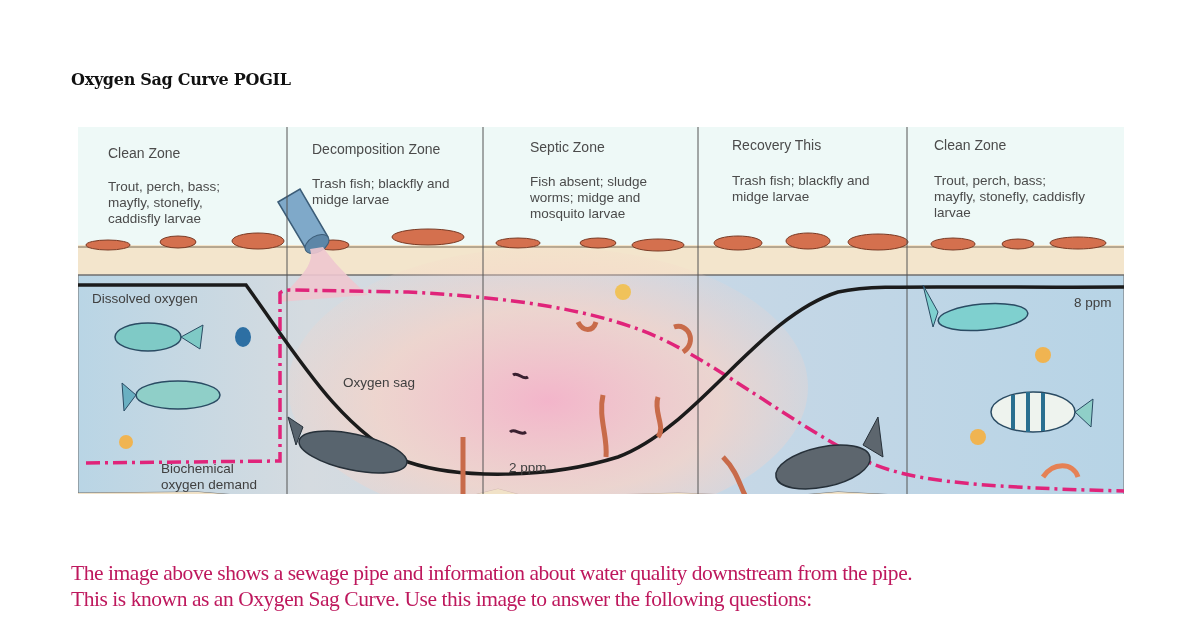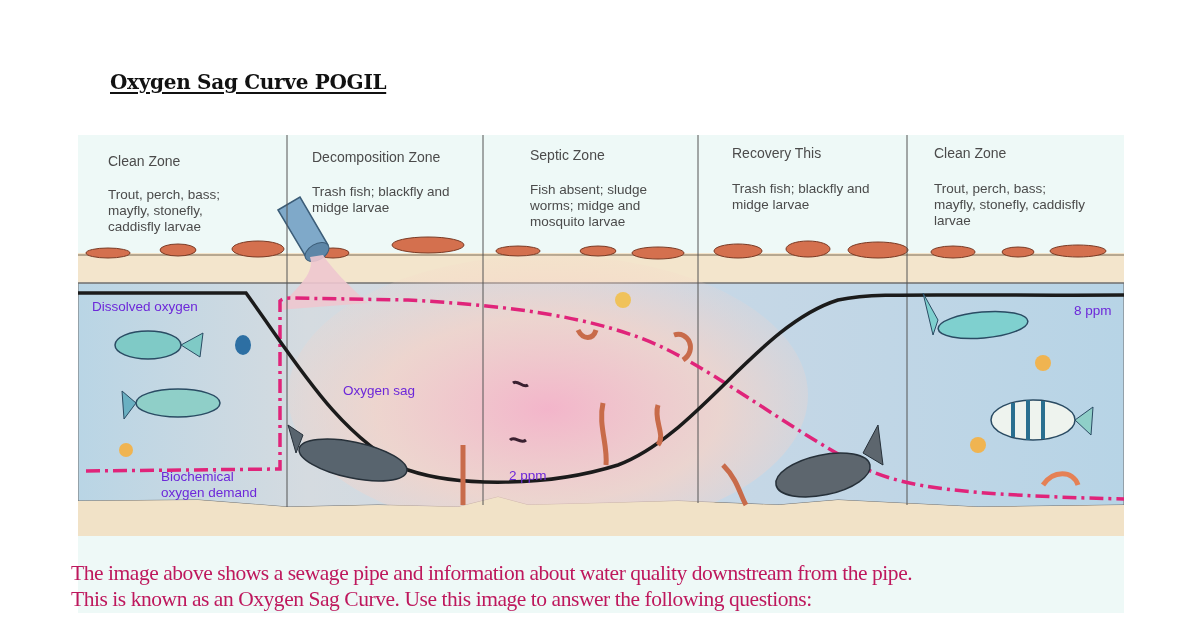--- a/index.html
+++ b/index.html
@@ -6,43 +6,42 @@
   body {
     width: 1200px; height: 630px; overflow: hidden;
     background: #ffffff;
     font-family: "Liberation Serif", "DejaVu Serif", serif;
     color: #111;
     position: relative;
   }
   .title {
     position: absolute; left: 71px; top: 70px;
     font-family: "DejaVu Serif", serif;
-    font-weight: bold; font-size: 20px;
-    text-decoration: underline; text-underline-offset: 3px;
+    font-weight: bold; font-size: 16px;
+    text-underline-offset: 3px;
     letter-spacing: -0.3px;
-    margin-left: 39px;
   }
   .figure {
-    position: absolute; left: 78px; top: 135px;
-    width: 1046px; height: 478px;
+    position: absolute; left: 78px; top: 127px;
+    width: 1046px; height: 367px;
     background: #eef9f7;
     overflow: hidden;
   }
   .figure svg { position: absolute; left: 0; top: 0; }
   .zone {
     position: absolute; top: 0;
     font-family: "Liberation Sans", "DejaVu Sans", sans-serif;
     color: #4b4b4b;
   }
   .zone-name { position: absolute; font-size: 14px; white-space: nowrap; }
   .zone-desc { position: absolute; font-size: 13.5px; line-height: 16px; }
   .fig-label {
     position: absolute;
     font-family: "Liberation Sans", "DejaVu Sans", sans-serif;
-    font-size: 13.5px; color: #6d28d9; line-height: 16px;
+    font-size: 13.5px; color: #404040; line-height: 16px;
     white-space: nowrap;
   }
   .body-text {
     position: absolute; left: 71px; top: 560px;
     font-family: "Liberation Serif", "DejaVu Serif", serif;
     font-size: 21.5px; line-height: 26px;
     letter-spacing: -0.45px;
     color: #be185d;
   }
   .body-text div { white-space: nowrap; }

